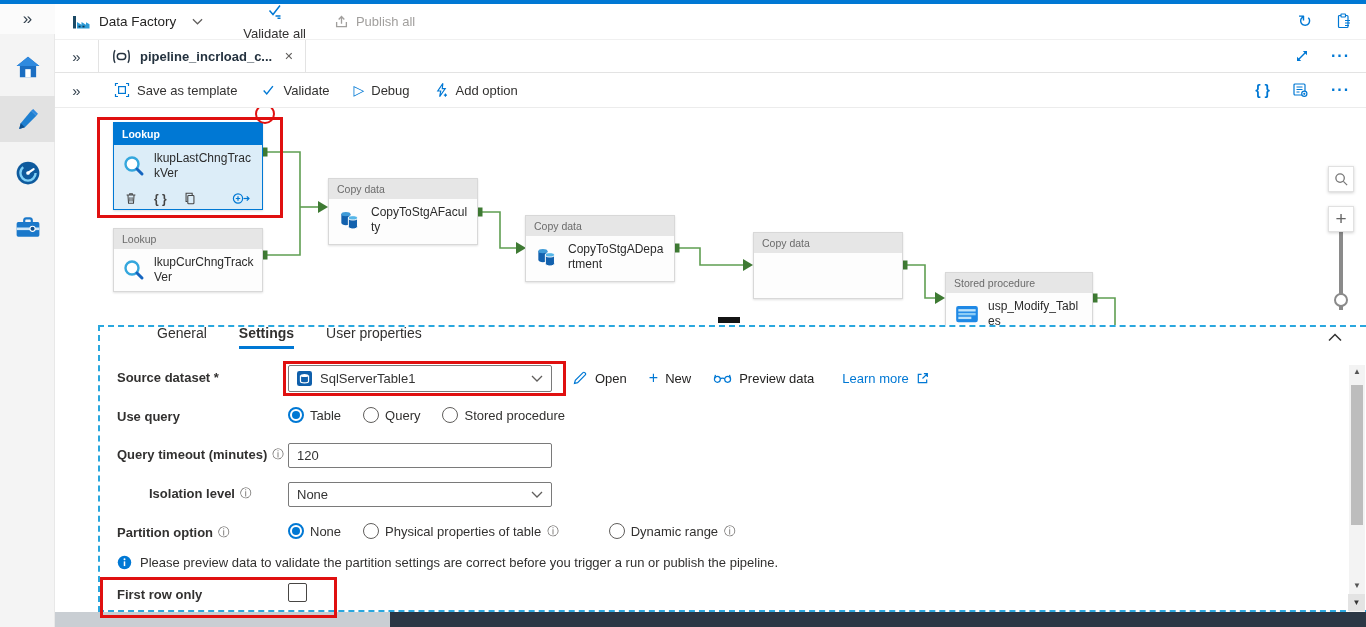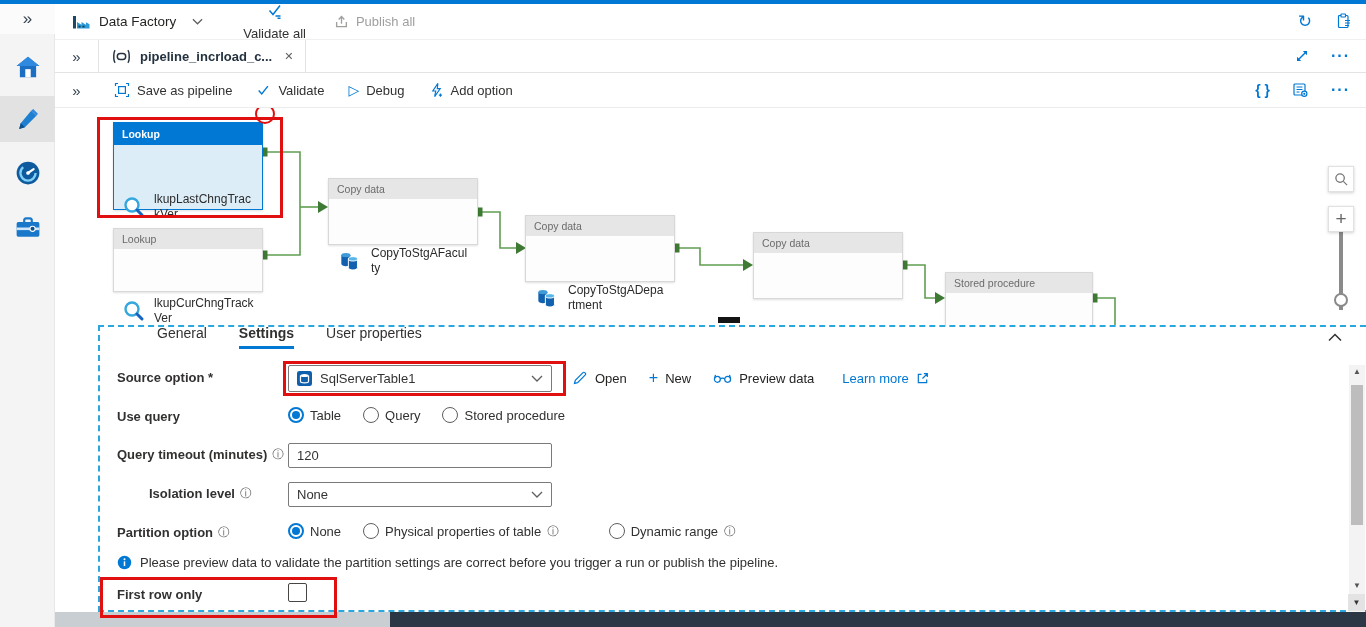--- a/index.html
+++ b/index.html
@@ -45,21 +45,21 @@
   .tool-btn .bicon { color:#0078d4; }
   .debug-glyph { color:#0078d4; font-size:14px; }
   .toolbar-right { margin-left:auto; display:flex; align-items:center; gap:22px; padding-right:16px; }
   .braces-glyph { color:#0078d4; font-size:14px; font-weight:700; cursor:pointer; }
 
   
   .canvas { position:relative; height:217px; background:#fff; overflow:hidden; }
   .connectors { position:absolute; left:0; top:0; z-index:1; }
   .activity { position:absolute; background:#fdfdfd; border:1px solid #d8d8d8; box-shadow:0 1px 2px rgba(0,0,0,.12); z-index:2; cursor:pointer; }
   .act-header { height:20px; background:#e6e6e6; color:#6b6b6b; font-size:10.5px; display:flex; align-items:center; padding:0 8px; }
-  .act-body { display:flex; align-items:center; gap:8px; padding:6px 8px;margin-top:41px; }
+  .act-body { display:flex; align-items:center; gap:8px; padding:6px 8px; }
   .act-name { font-size:12px; color:#2b2b2b; line-height:1.25; word-break:break-all; }
   .activity.selected { border:1px solid #0078d4; background:#dcedf8; }
   .activity.selected .act-header { height:22px; background:#0078d4; color:#fff; font-weight:700; }
   .act-footer { display:flex; align-items:center; gap:16px; padding:4px 10px 2px; color:#444; }
   .act-footer .braces-sm { font-size:12px; font-weight:700; color:#444; }
   .act-footer .blue { color:#0078d4; }
 
   .annotation { position:absolute; border:3px solid #e01010; z-index:60; pointer-events:none; }
   .annotation-circle { position:absolute; width:20px; height:20px; border:2px solid #e01010; border-radius:50%; z-index:60; pointer-events:none; }
 
@@ -240,21 +240,21 @@
         <span>»</span>
       </div>
       <div class="actions">
         <div class="tool-btn">
           <span class="ic bicon">
             <svg width="16" height="16" viewBox="0 0 16 16" fill="none" stroke="currentColor" stroke-width="1.2">
                 <path d="M1.5 4V1.5H4M12 1.5h2.5V4M14.5 12v2.5H12M4 14.5H1.5V12"></path>
                 <rect x="4.6" y="4.6" width="6.8" height="6.8"></rect>
               </svg>
           </span>
-          <span>Save as pipeline</span>
+          <span>Save as template</span>
         </div>
         <div class="tool-btn">
           <span class="ic bicon">
             <svg width="15" height="14" viewBox="0 0 16 16" fill="none" stroke="currentColor" stroke-width="1.6">
                 <path d="M2.5 8.5l3.5 4 7-9"></path>
               </svg>
           </span>
           <span>Validate</span>
         </div>
         <div class="tool-btn">
@@ -437,21 +437,21 @@
         <div class="p-tab">General</div>
         <div class="p-tab active">Settings</div>
         <div class="p-tab">User properties</div>
       </div>
       <span class="panel-collapse ic">
         <svg width="14" height="9" viewBox="0 0 14 9" fill="none" stroke="currentColor" stroke-width="1.5">
             <path d="M1 7.5L7 1.5l6 6"></path>
           </svg>
       </span>
 
-      <div class="f-label" style="top:45px;">Source option *</div>
+      <div class="f-label" style="top:45px;">Source dataset *</div>
       <div class="f-control" style="top:40px;border-radius:11px;">
         <div class="dd-box">
           <span class="ic">
             <svg width="15" height="15" viewBox="0 0 16 16">
                 <rect width="16" height="16" rx="2.5" fill="#0f5fab"></rect>
                 <ellipse cx="8" cy="4.8" rx="4.3" ry="1.7" fill="#fff"></ellipse>
                 <path d="M3.7 4.8v6.2c0 1 1.9 1.7 4.3 1.7s4.3-.7 4.3-1.7V4.8" fill="none" stroke="#fff" stroke-width="1.3"></path>
               </svg>
           </span>
           <span>SqlServerTable1</span>

